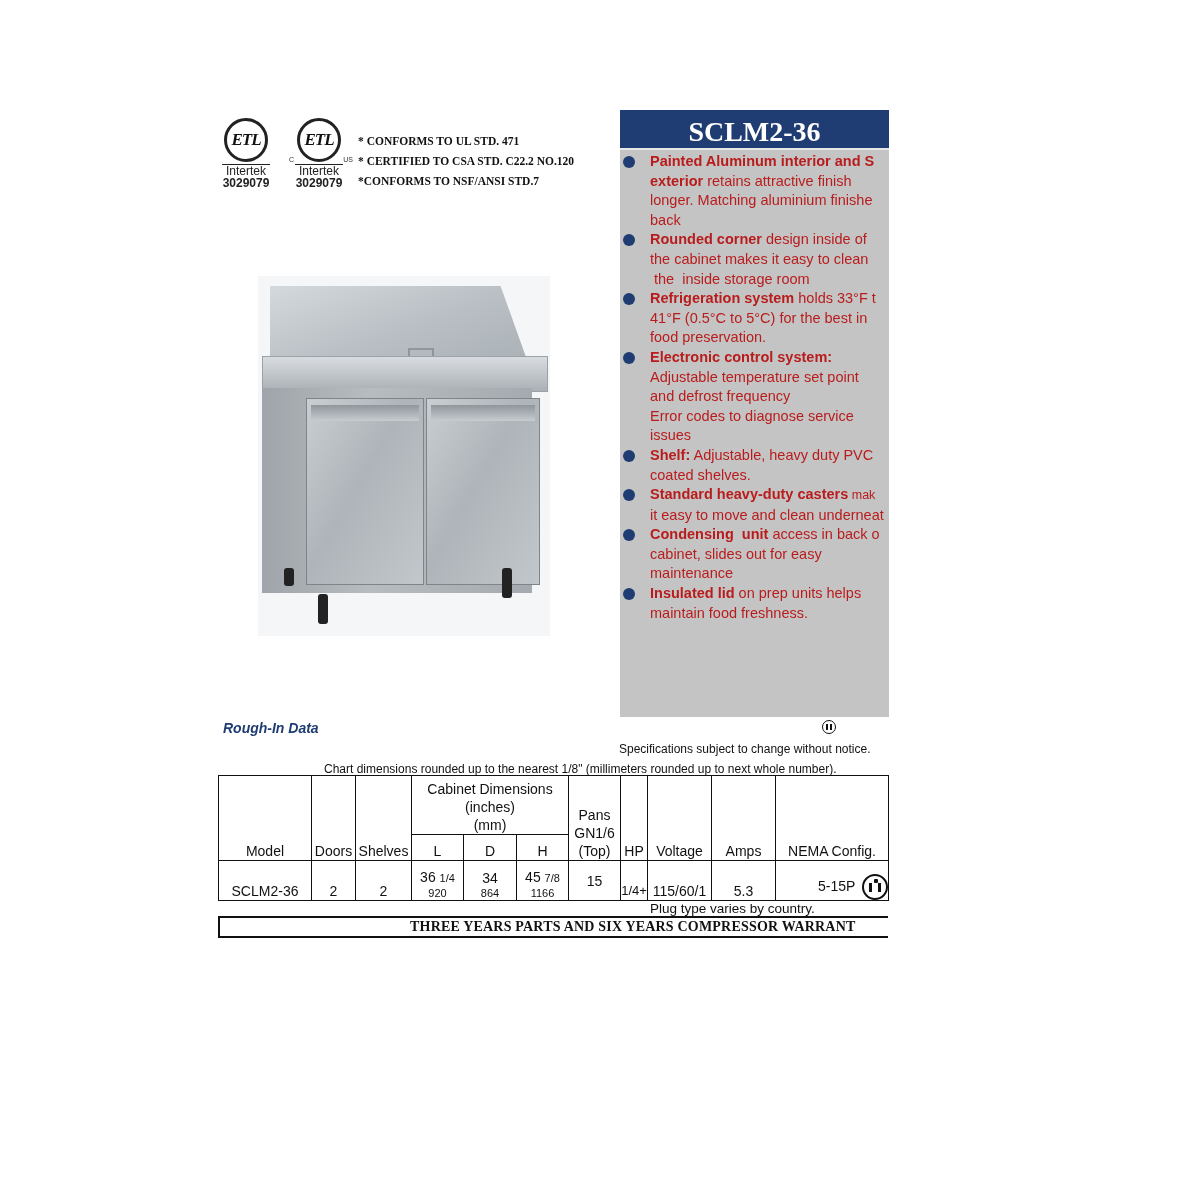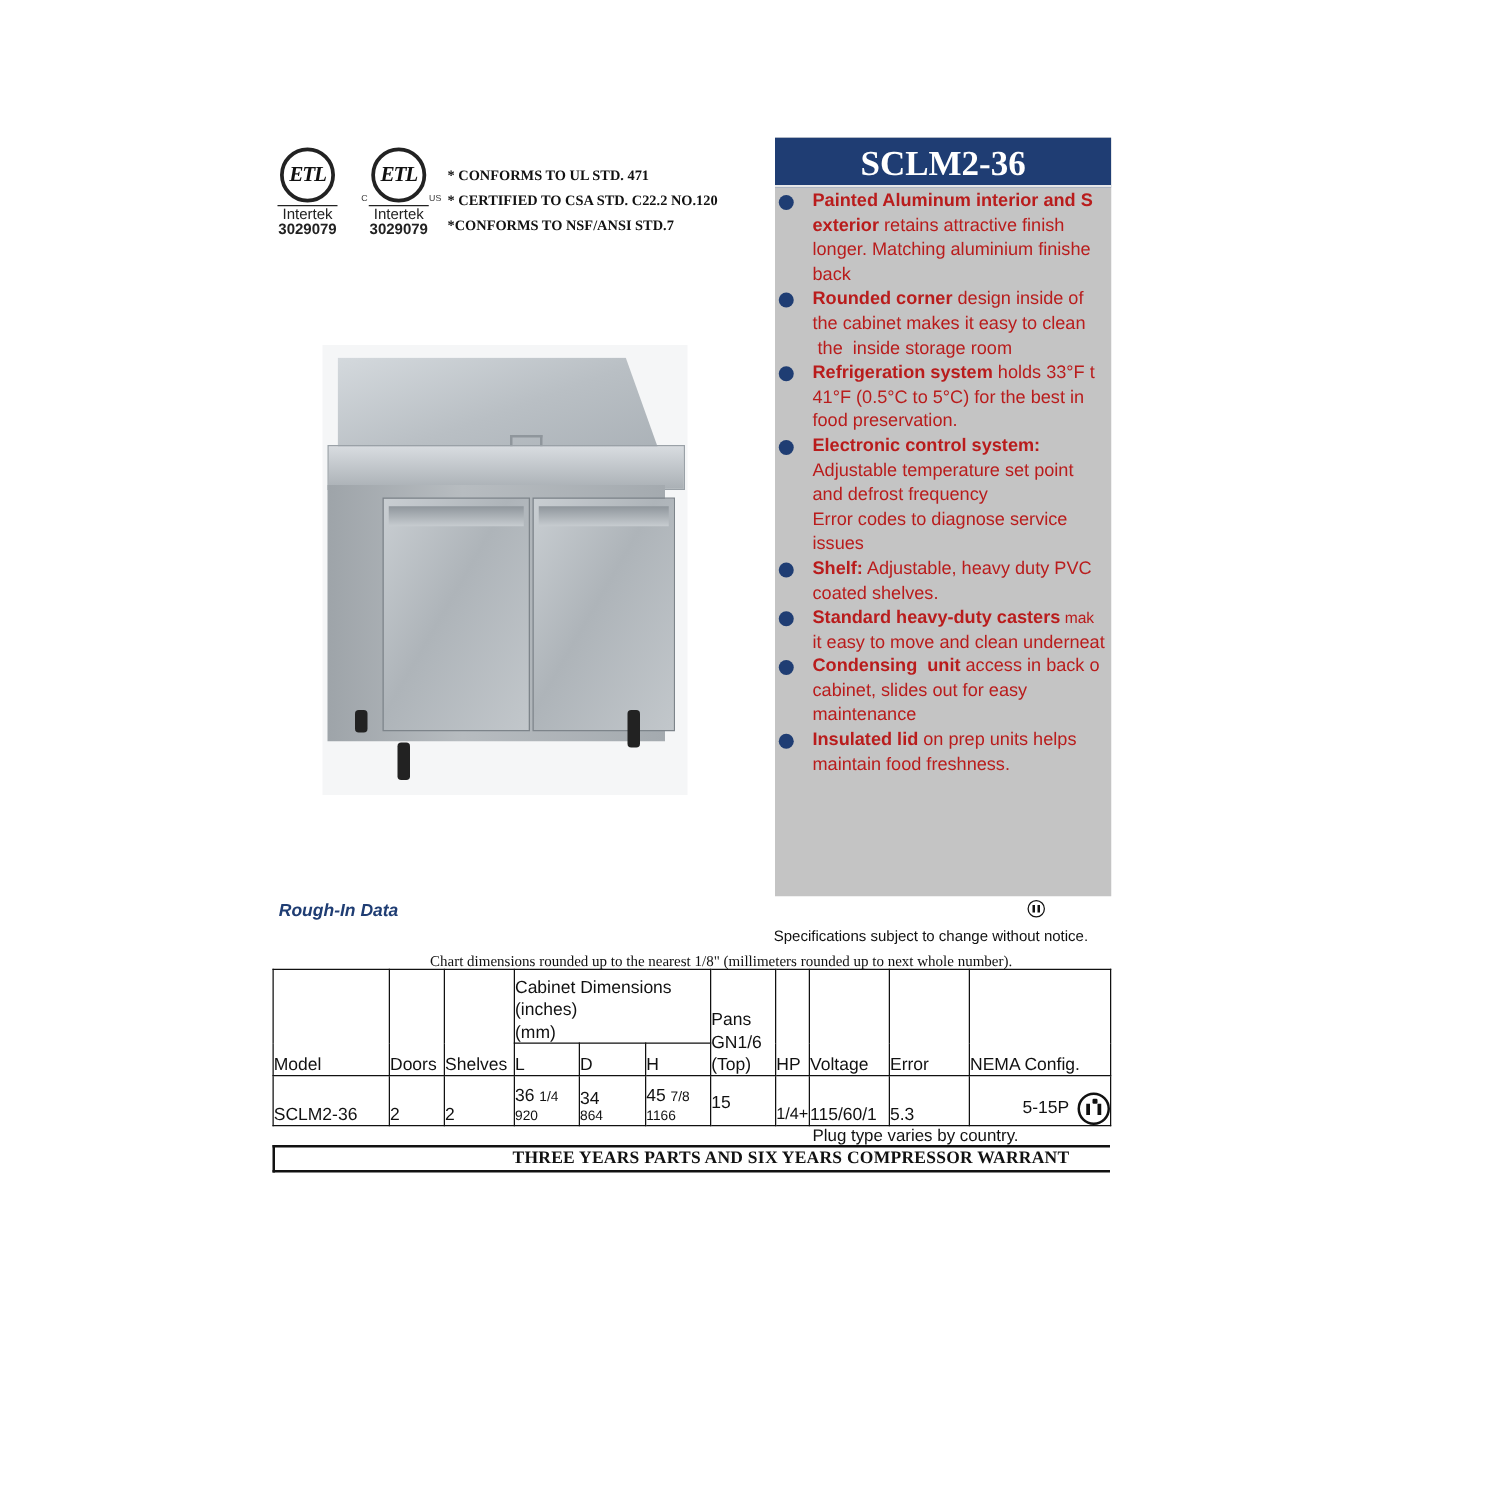--- a/index.html
+++ b/index.html
@@ -38,21 +38,21 @@
   .feat-list { padding-top:2px; }
 
   .rough { position:absolute; left:223px; top:720px; font-weight:bold; font-style:italic; font-size:14px; color:#1f3d73; }
   .note { position:absolute; font-size:12px; color:#111; white-space:nowrap; }
   .outlet-small { position:absolute; left:822px; top:720px; width:14px; height:14px; border:1.5px solid #111; border-radius:50%; box-sizing:border-box; }
   .outlet-small::before, .outlet-small::after { content:""; position:absolute; top:3px; width:2px; height:6px; background:#111; }
   .outlet-small::before { left:3px; } .outlet-small::after { right:3px; }
 
   
   table.spec { position:absolute; left:218px; top:775px; border-collapse:collapse; font-size:14px; color:#111; }
-  table.spec td { border:1.5px solid #111; text-align:left; vertical-align:bottom; padding:0; line-height:18px; }
+  table.spec td { border:1.5px solid #111; text-align:center; vertical-align:bottom; padding:0; line-height:18px; }
   table.spec .frac { font-size:11px; }
   table.spec .mm { font-size:11px; display:block; line-height:13px; }
   .nema-plug { display:inline-block; width:26px; height:26px; border:2px solid #111; border-radius:50%; vertical-align:middle; position:relative; margin-left:3px; box-sizing:border-box; }
   .nema-plug i { position:absolute; background:#111; }
   .nema-plug .p1 { left:5px; top:7px; width:3px; height:9px; }
   .nema-plug .p2 { right:5px; top:7px; width:3px; height:9px; }
   .nema-plug .p3 { left:10px; top:3px; width:4px; height:4px; border-radius:1px; }
 
   .warranty { position:absolute; left:218px; top:916px; width:668px; height:18px; border:2px solid #111; border-right:none; overflow:hidden; }
   .warranty span { position:absolute; left:190px; top:1px; font-family:"Liberation Serif", serif; font-weight:bold; font-size:14px; white-space:nowrap; letter-spacing:0.2px; }
@@ -149,21 +149,21 @@
       <span class="dot"></span>
       <div><b>Insulated lid</b><span> on prep units helps</span></div>
       <div>maintain food freshness.</div>
     </div>
   </div>
 </div>
 
 <div class="rough">Rough-In Data</div>
 <div class="outlet-small"></div>
 <div class="note" style="left:619px; top:742px;">Specifications subject to change without notice.</div>
-<div class="note" style="left:344px; top:762px;font-family:Liberation Serif, serif;">Chart dimensions rounded up to the nearest 1/8" (millimeters rounded up to next whole number).</div>
+<div class="note" style="left:324px; top:762px;">Chart dimensions rounded up to the nearest 1/8" (millimeters rounded up to next whole number).</div>
 
 <table class="spec">
   <colgroup>
     <col style="width:93px">
       <col style="width:44px">
       <col style="width:56px">
     <col style="width:52px">
       <col style="width:53px">
       <col style="width:52px">
     <col style="width:52px">
@@ -182,21 +182,21 @@
       <div>(inches)</div>
       <div>(mm)</div>
     </td>
     <td rowspan="2">
       <div>Pans</div>
       <div>GN1/6</div>
       <div>(Top)</div>
     </td>
     <td rowspan="2">HP</td>
     <td rowspan="2">Voltage</td>
-    <td rowspan="2">Error</td>
+    <td rowspan="2">Amps</td>
     <td rowspan="2">NEMA Config.</td>
   </tr>
   <tr style="height:26px;">
     <td>L</td>
     <td>D</td>
     <td>H</td>
   </tr>
   <tr style="height:40px;">
     <td>SCLM2-36</td>
     <td>2</td>

